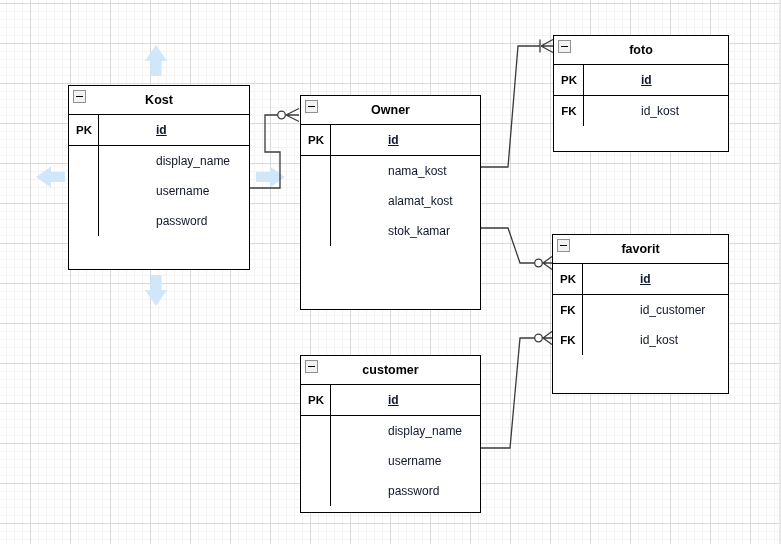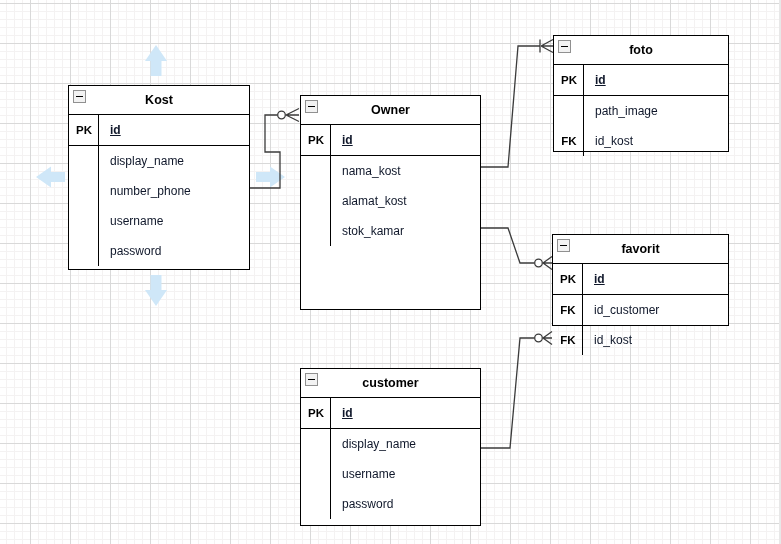--- a/index.html
+++ b/index.html
@@ -25,22 +25,22 @@
   .er-table{
     position:absolute;
     box-sizing:border-box;
     background:#ffffff;
     border:1.5px solid #000000;
     z-index:2;
   }
   .t-owner   {left:68px;  top:85px;  width:182px; height:185px;}
   .t-kost    {left:300px; top:95px;  width:181px; height:215px;}
   .t-foto    {left:553px; top:35px;  width:176px; height:117px;}
-  .t-favorit {left:552px; top:234px; width:177px; height:92px;}
-  .t-customer{left:300px; top:368px; width:181px; height:158px;}
+  .t-favorit {left:552px; top:234px; width:177px; height:160px;}
+  .t-customer{left:300px; top:355px; width:181px; height:158px;}
 
   .er-header{
     position:relative;
     height:28px;
     border-bottom:1.4px solid #000000;
     display:flex;align-items:center;justify-content:center;
   }
   .er-title{
     font-size:12.5px;font-weight:bold;color:#000000;
     text-align:center;flex:1;
@@ -51,21 +51,21 @@
     box-sizing:border-box;
     border:1px solid #909090;
     background:#f2f2f2;
     display:flex;align-items:center;justify-content:center;
     cursor:pointer;
   }
   .collapse-btn .minus{display:block;width:7px;height:1.6px;background:#000000;}
 
   .er-rows{position:relative;}
   .col-divider{position:absolute;left:28.5px;top:0;bottom:0;width:1.3px;background:#000000;}
-  .er-row{height:30px;display:flex;align-items:center;}
+  .er-row{height:30px;display:flex;align-items:center;gap:46px;}
   .er-row .key{width:30px;text-align:center;font-size:11.5px;font-weight:bold;color:#000000;flex:0 0 30px;}
   .er-row .fname{padding-left:11px;font-size:12px;color:#0f172a;white-space:nowrap;}
   .pk-row{border-bottom:1.4px solid #000000;}
   .pk-row .fname{font-weight:bold;text-decoration:underline;}
 </style>
 </head>
 <body>
 
 <div class="canvas">
 
@@ -115,24 +115,20 @@
       <div class="er-row pk-row">
         <span class="key">PK</span>
         <span class="fname">id</span>
       </div>
       <div class="er-row">
         <span class="key"></span>
         <span class="fname">display_name</span>
       </div>
       <div class="er-row">
         <span class="key"></span>
-        <span class="fname">number_phone</span>
-      </div>
-      <div class="er-row">
-        <span class="key"></span>
         <span class="fname">username</span>
       </div>
       <div class="er-row">
         <span class="key"></span>
         <span class="fname">password</span>
       </div>
     </div>
   </div>
 
   <div class="er-table t-kost">
@@ -168,24 +164,20 @@
       <span class="collapse-btn">
           <span class="minus"></span>
         </span>
       <span class="er-title">foto</span>
     </div>
     <div class="er-rows">
       <div class="col-divider"></div>
       <div class="er-row pk-row">
         <span class="key">PK</span>
         <span class="fname">id</span>
-      </div>
-      <div class="er-row">
-        <span class="key"></span>
-        <span class="fname">path_image</span>
       </div>
       <div class="er-row">
         <span class="key">FK</span>
         <span class="fname">id_kost</span>
       </div>
     </div>
   </div>
 
   <div class="er-table t-favorit">
     <div class="er-header">

